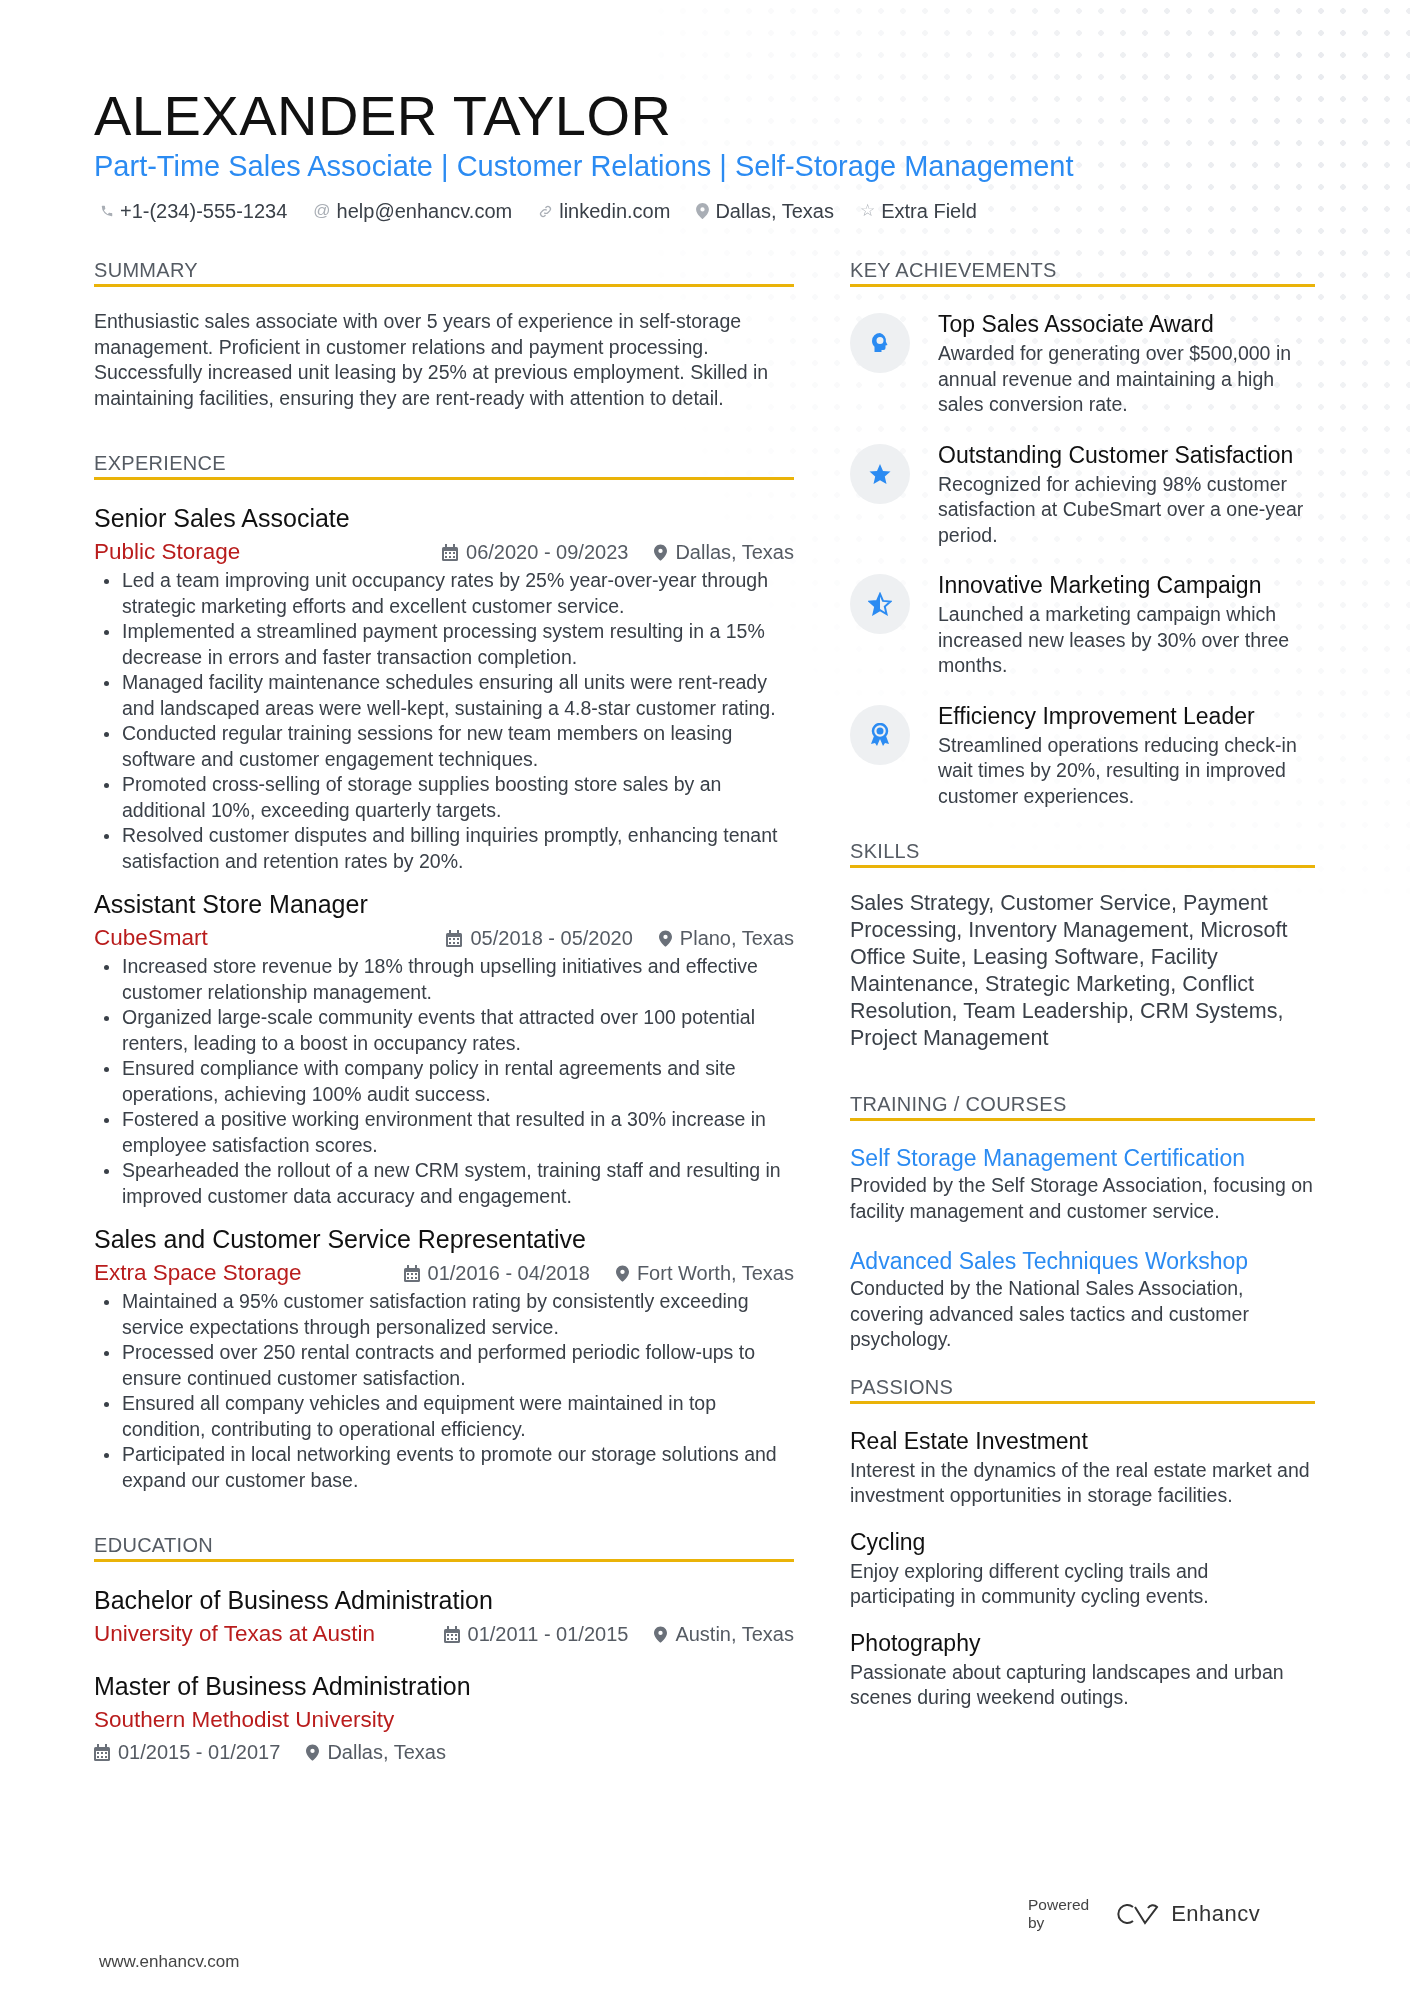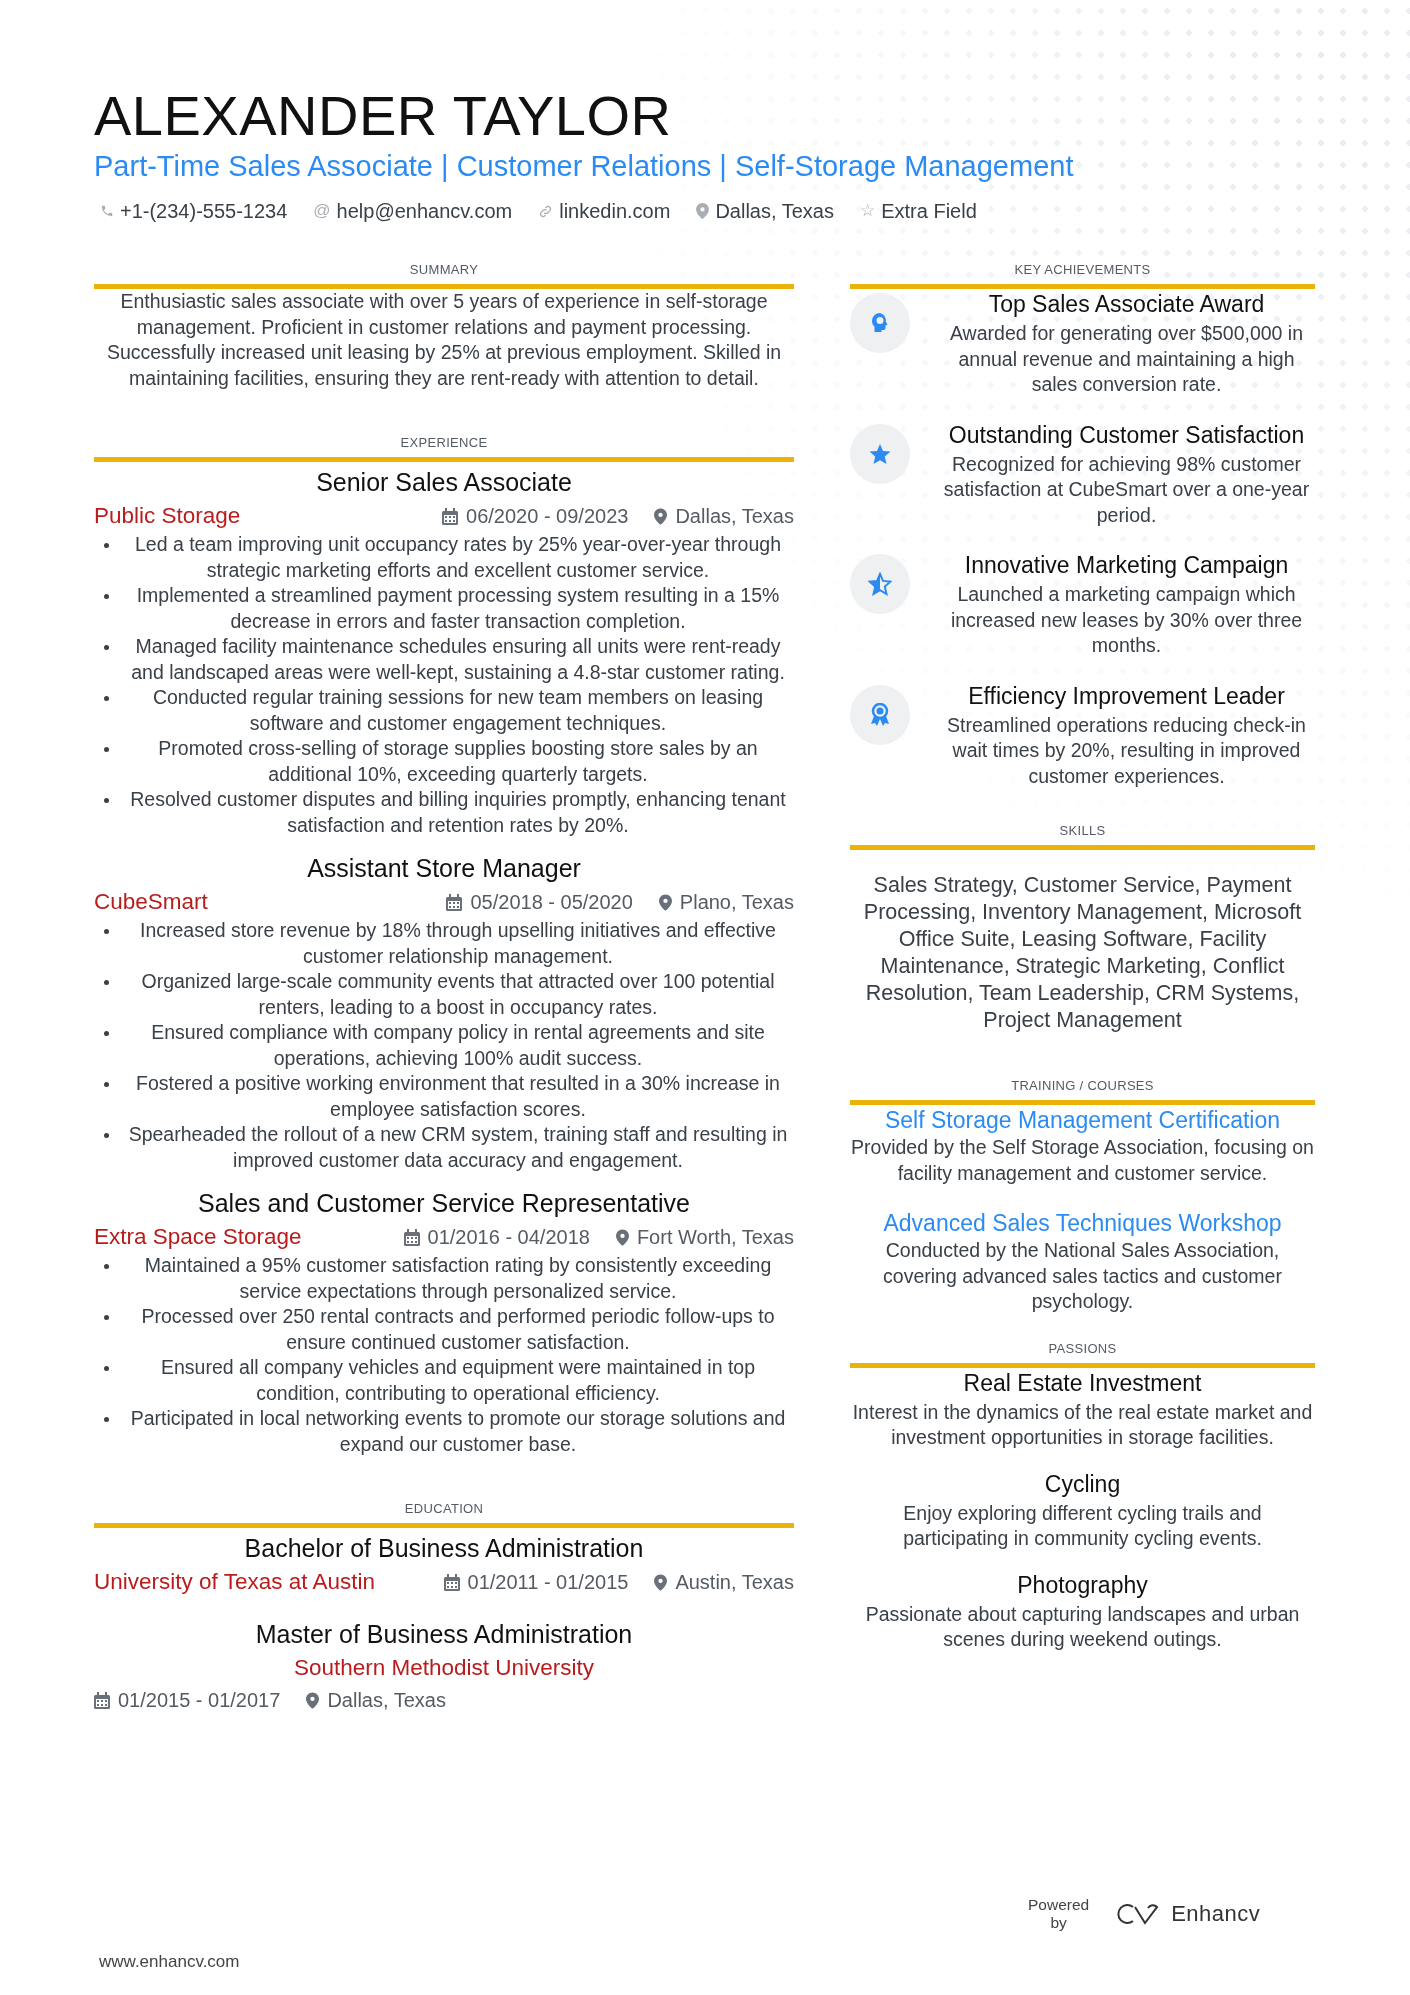--- a/index.html
+++ b/index.html
@@ -7,34 +7,34 @@
   body { position: relative; font-family: "Liberation Sans", sans-serif; color: #3a4048; overflow: hidden; }
 
   .dots {
     position: absolute; top: 0; right: 0; width: 760px; height: 900px; pointer-events: none;
     background-image: radial-gradient(circle, #e6e8ec 2.6px, transparent 3px);
     background-size: 22px 22px;
     -webkit-mask-image: radial-gradient(ellipse at 85% 10%, rgba(0,0,0,0.9) 0%, rgba(0,0,0,0.35) 45%, transparent 75%);
     mask-image: radial-gradient(ellipse at 85% 10%, rgba(0,0,0,0.9) 0%, rgba(0,0,0,0.35) 45%, transparent 75%);
   }
 
-  .page { position: absolute; left: 0; top: 0; width: 1134px; height: 1995px; text-align: center; }
+  .page { position: absolute; left: 0; top: 0; width: 1134px; height: 1995px; }
 
   
   .name { position: absolute; left: 94px; top: 84px; font-size: 56px; font-weight: 400; color: #111; letter-spacing: 0.5px; line-height: 64px; }
   .headline { position: absolute; left: 94px; top: 148px; font-size: 29px; color: #2b8bf2; line-height: 36px; }
   .contacts { position: absolute; left: 100px; top: 198px; display: flex; gap: 26px; font-size: 20px; color: #3a4048; line-height: 26px; }
   .contact { display: flex; align-items: center; gap: 6px; }
   .contact .ic { color: #a9aeb5; font-size: 17px; display: inline-flex; align-items: center; }
 
   
   .col-left { position: absolute; left: 94px; top: 258px; width: 700px; }
   .col-right { position: absolute; left: 850px; top: 258px; width: 465px; }
 
-  .sec-title { font-size: 13px; color: #555b63; letter-spacing: 0.3px; line-height: 24px; padding-bottom: 2px; border-bottom: 5px solid #eab308; margin-bottom: 0; }
+  .sec-title { font-size: 20px; color: #555b63; letter-spacing: 0.3px; line-height: 24px; padding-bottom: 2px; border-bottom: 3px solid #eab308; margin-bottom: 22px; }
   .body-text { font-size: 19.5px; line-height: 25.5px; color: #3a4048; }
 
   .summary { margin-bottom: 40px; }
 
   .job { margin-bottom: 14px; }
   .job-title { font-size: 25px; color: #111; line-height: 32px; margin-top: 4px; }
   .job-meta { display: flex; align-items: center; justify-content: space-between; margin-top: 4px; line-height: 28px; }
   .company { font-size: 22.5px; color: #b91c1c; }
   .meta-right { display: flex; align-items: center; gap: 26px; font-size: 20px; color: #555b63; }
   .meta-item { display: flex; align-items: center; gap: 8px; }

